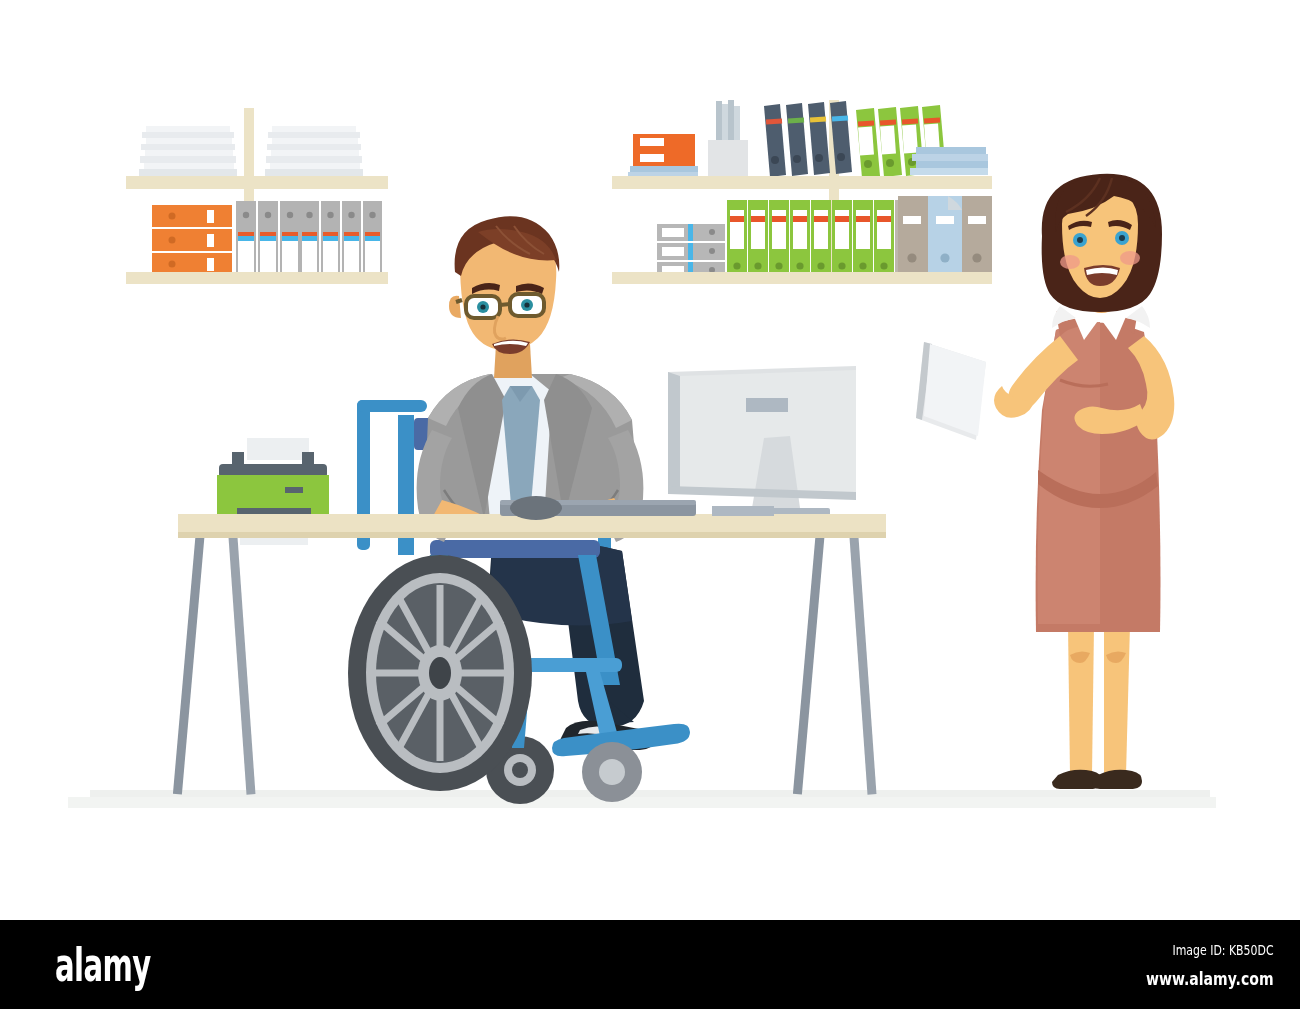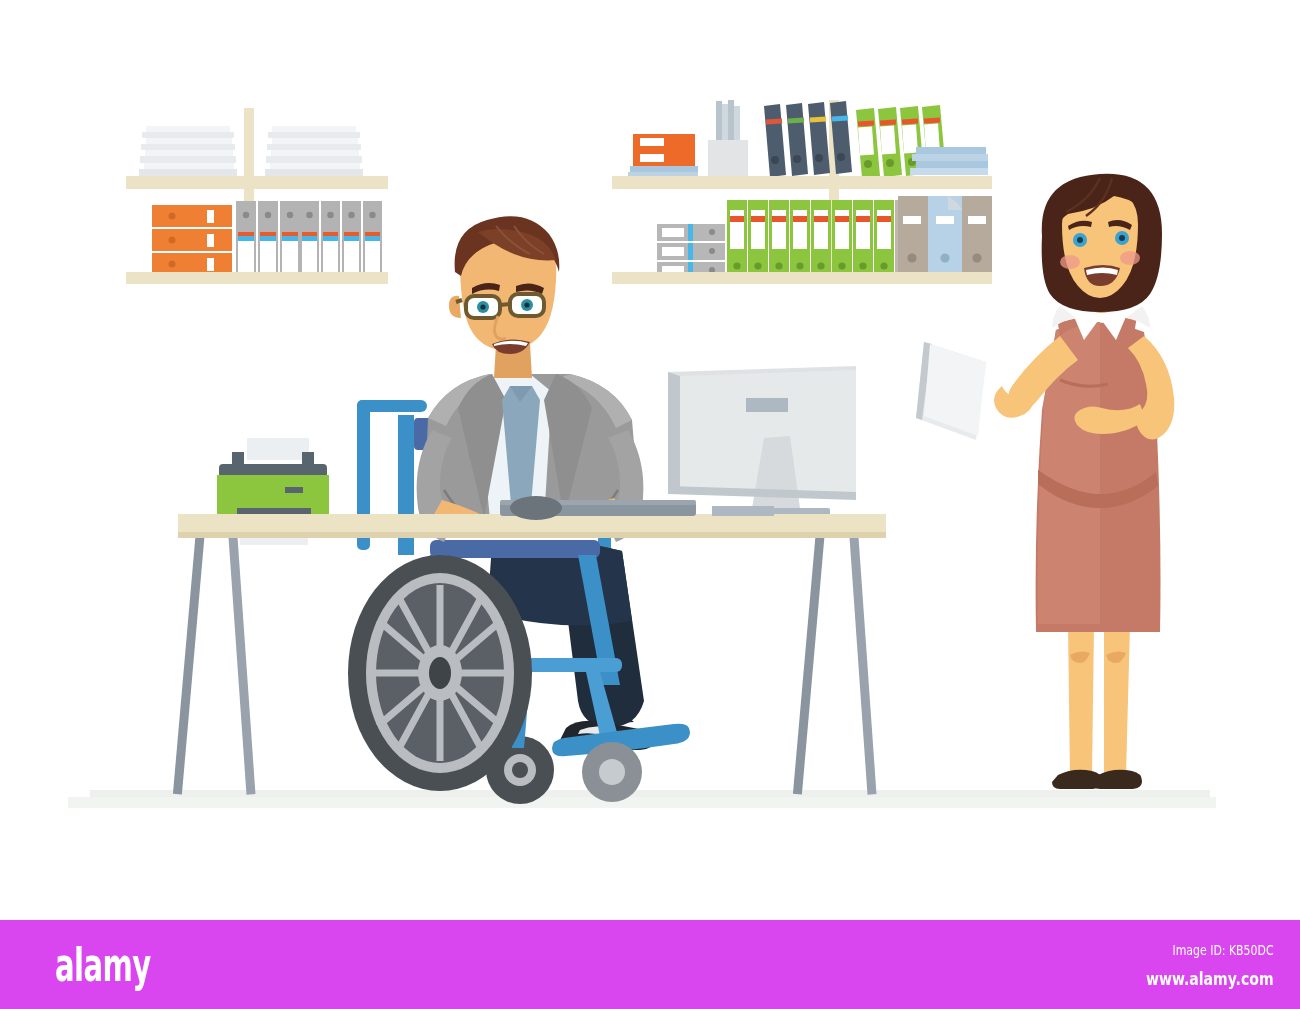--- a/index.html
+++ b/index.html
@@ -1,20 +1,20 @@
 <!DOCTYPE html>
 <html><head>
 <meta charset="utf-8">
 <title>Office Illustration</title>
 <style>
   html,body{margin:0;padding:0;background:#ffffff;}
   body{font-family:"Liberation Sans",sans-serif;}
   #stage{position:relative;width:1300px;height:1009px;background:#ffffff;overflow:hidden;}
   #art{position:absolute;left:0;top:0;width:1300px;height:920px;background:#ffffff;}
-  #footer{position:absolute;left:0;top:920px;width:1300px;height:89px;background:#d946ef;}
+  #footer{position:absolute;left:0;top:920px;width:1300px;height:89px;background:#000000;}
   .wm-logo{position:absolute;left:55px;top:21px;color:#ffffff;font-size:47px;line-height:47px;
     font-family:"DejaVu Sans",sans-serif;font-weight:700;letter-spacing:-1px;
     transform:scaleX(0.62);transform-origin:left top;}
   .wm-id{position:absolute;right:26px;top:22px;color:#ffffff;font-size:14px;
     font-family:"DejaVu Sans",sans-serif;transform:scaleX(0.78);transform-origin:right top;white-space:nowrap;}
   .wm-url{position:absolute;right:26px;top:48px;color:#ffffff;font-size:18px;
     font-family:"DejaVu Sans",sans-serif;font-weight:700;transform:scaleX(0.78);transform-origin:right top;white-space:nowrap;}
   svg{display:block;}
 </style>
 </head>

